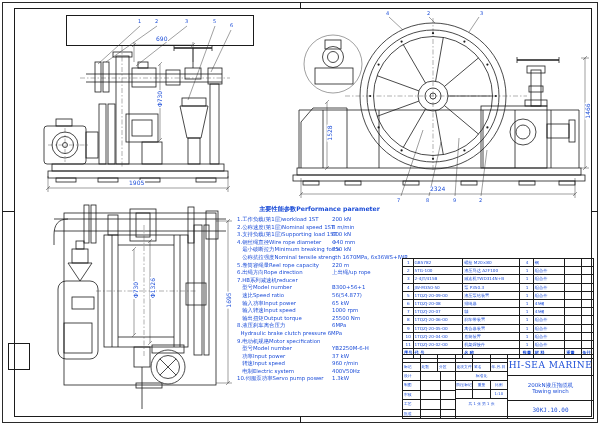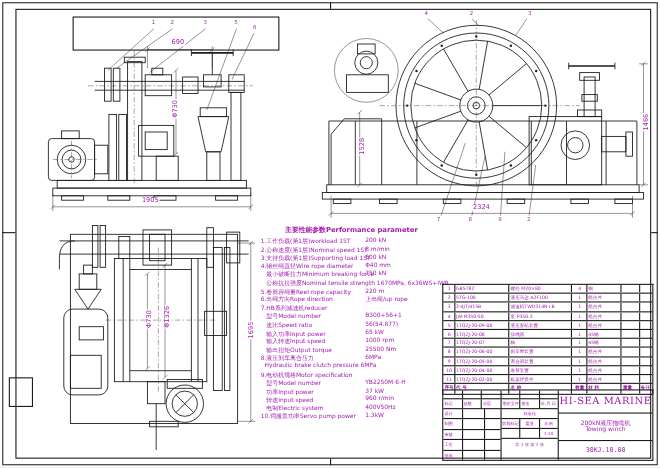--- a/index.html
+++ b/index.html
@@ -1,17 +1,17 @@
 <!DOCTYPE html>
 <html><head>
 <meta charset="utf-8">
 <style>
   html,body{margin:0;padding:0;background:#dfdfdf;}
   #sheet{position:relative;width:600px;height:425px;background:#ffffff;overflow:hidden;
-         font-family:"DejaVu Sans",sans-serif;color:#a21caf;}
+         font-family:"DejaVu Sans",sans-serif;color:#1d4ed8;}
   #outer-border{position:absolute;left:2px;top:2px;right:2px;bottom:2px;border:1.2px solid #2a2a2a;}
   #inner-frame{position:absolute;left:14px;top:8px;right:8px;bottom:8px;border:1px solid #1b1b1b;}
   .tick{position:absolute;background:#1b1b1b;}
   .box{position:absolute;border:0.8px solid #1b1b1b;}
   svg{position:absolute;overflow:visible;}
   .ln{stroke:#1c1c1c;stroke-width:0.8;fill:none;}
   .tn{stroke:#2a2a2a;stroke-width:0.45;fill:none;}
   .hw{stroke-width:1.5;}
   .cl{stroke:#3a3a3a;stroke-width:0.4;fill:none;stroke-dasharray:5 2 1.5 2;}
   .dot{fill:#1c1c1c;stroke:none;}

